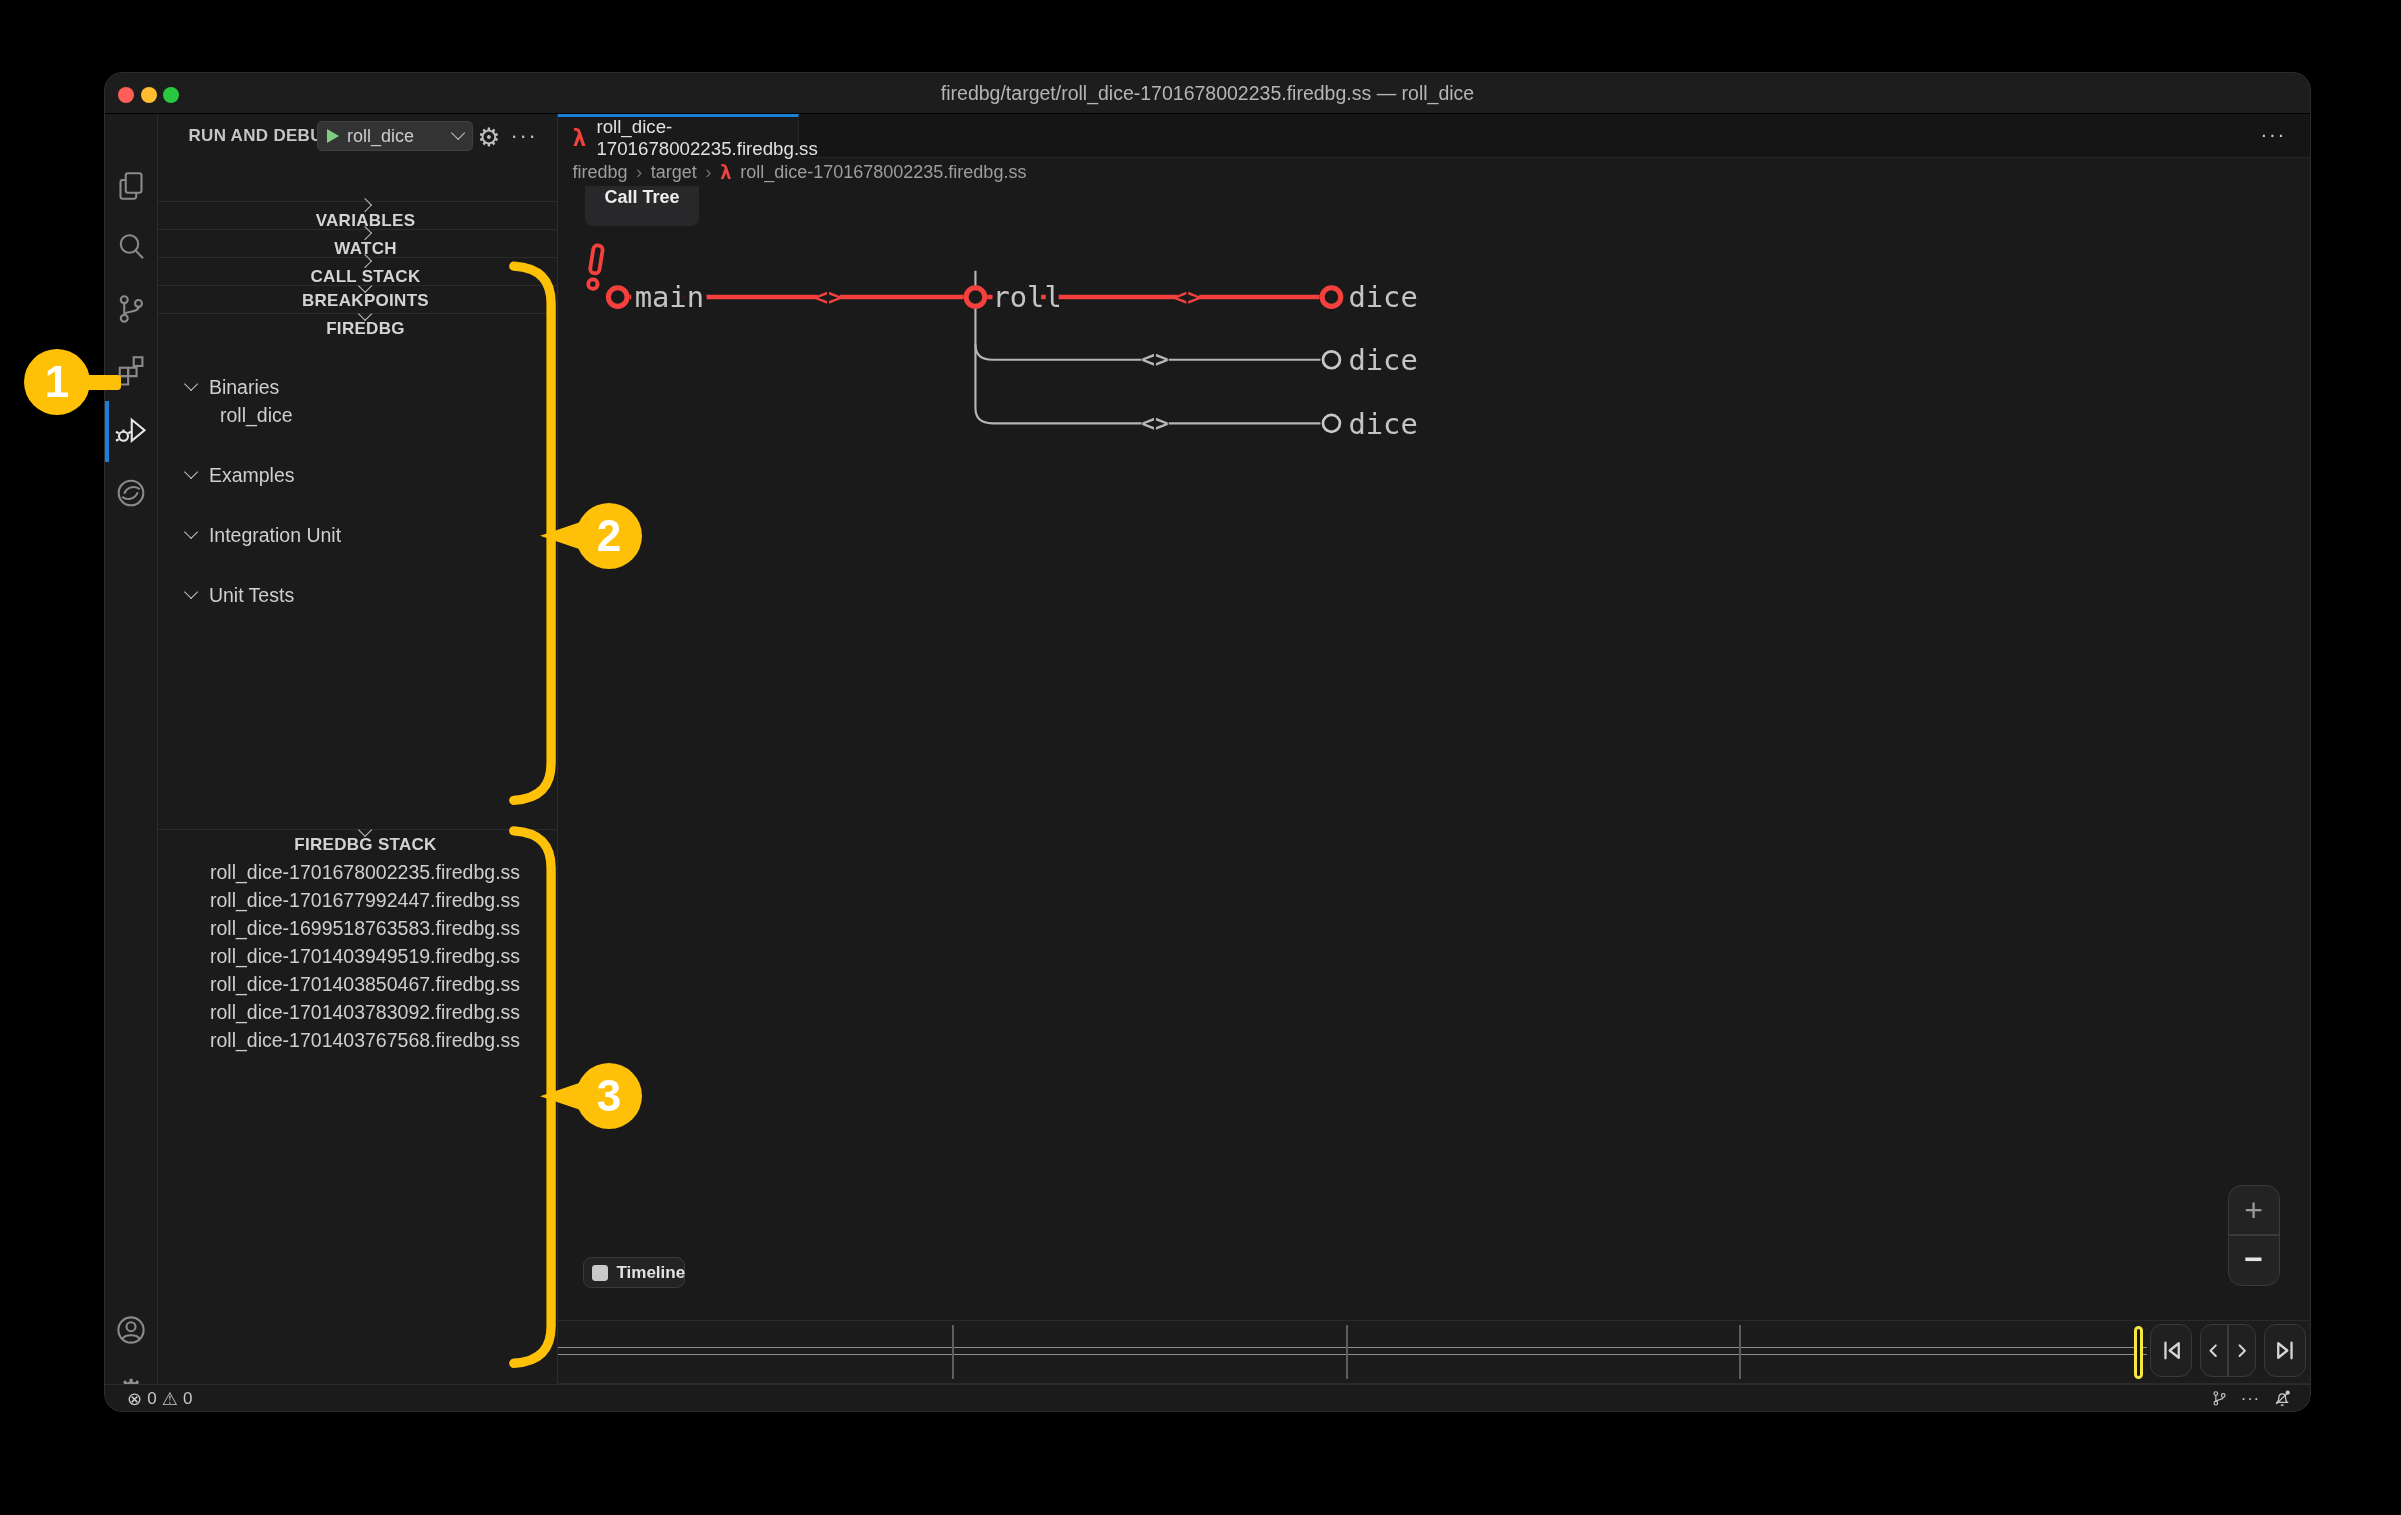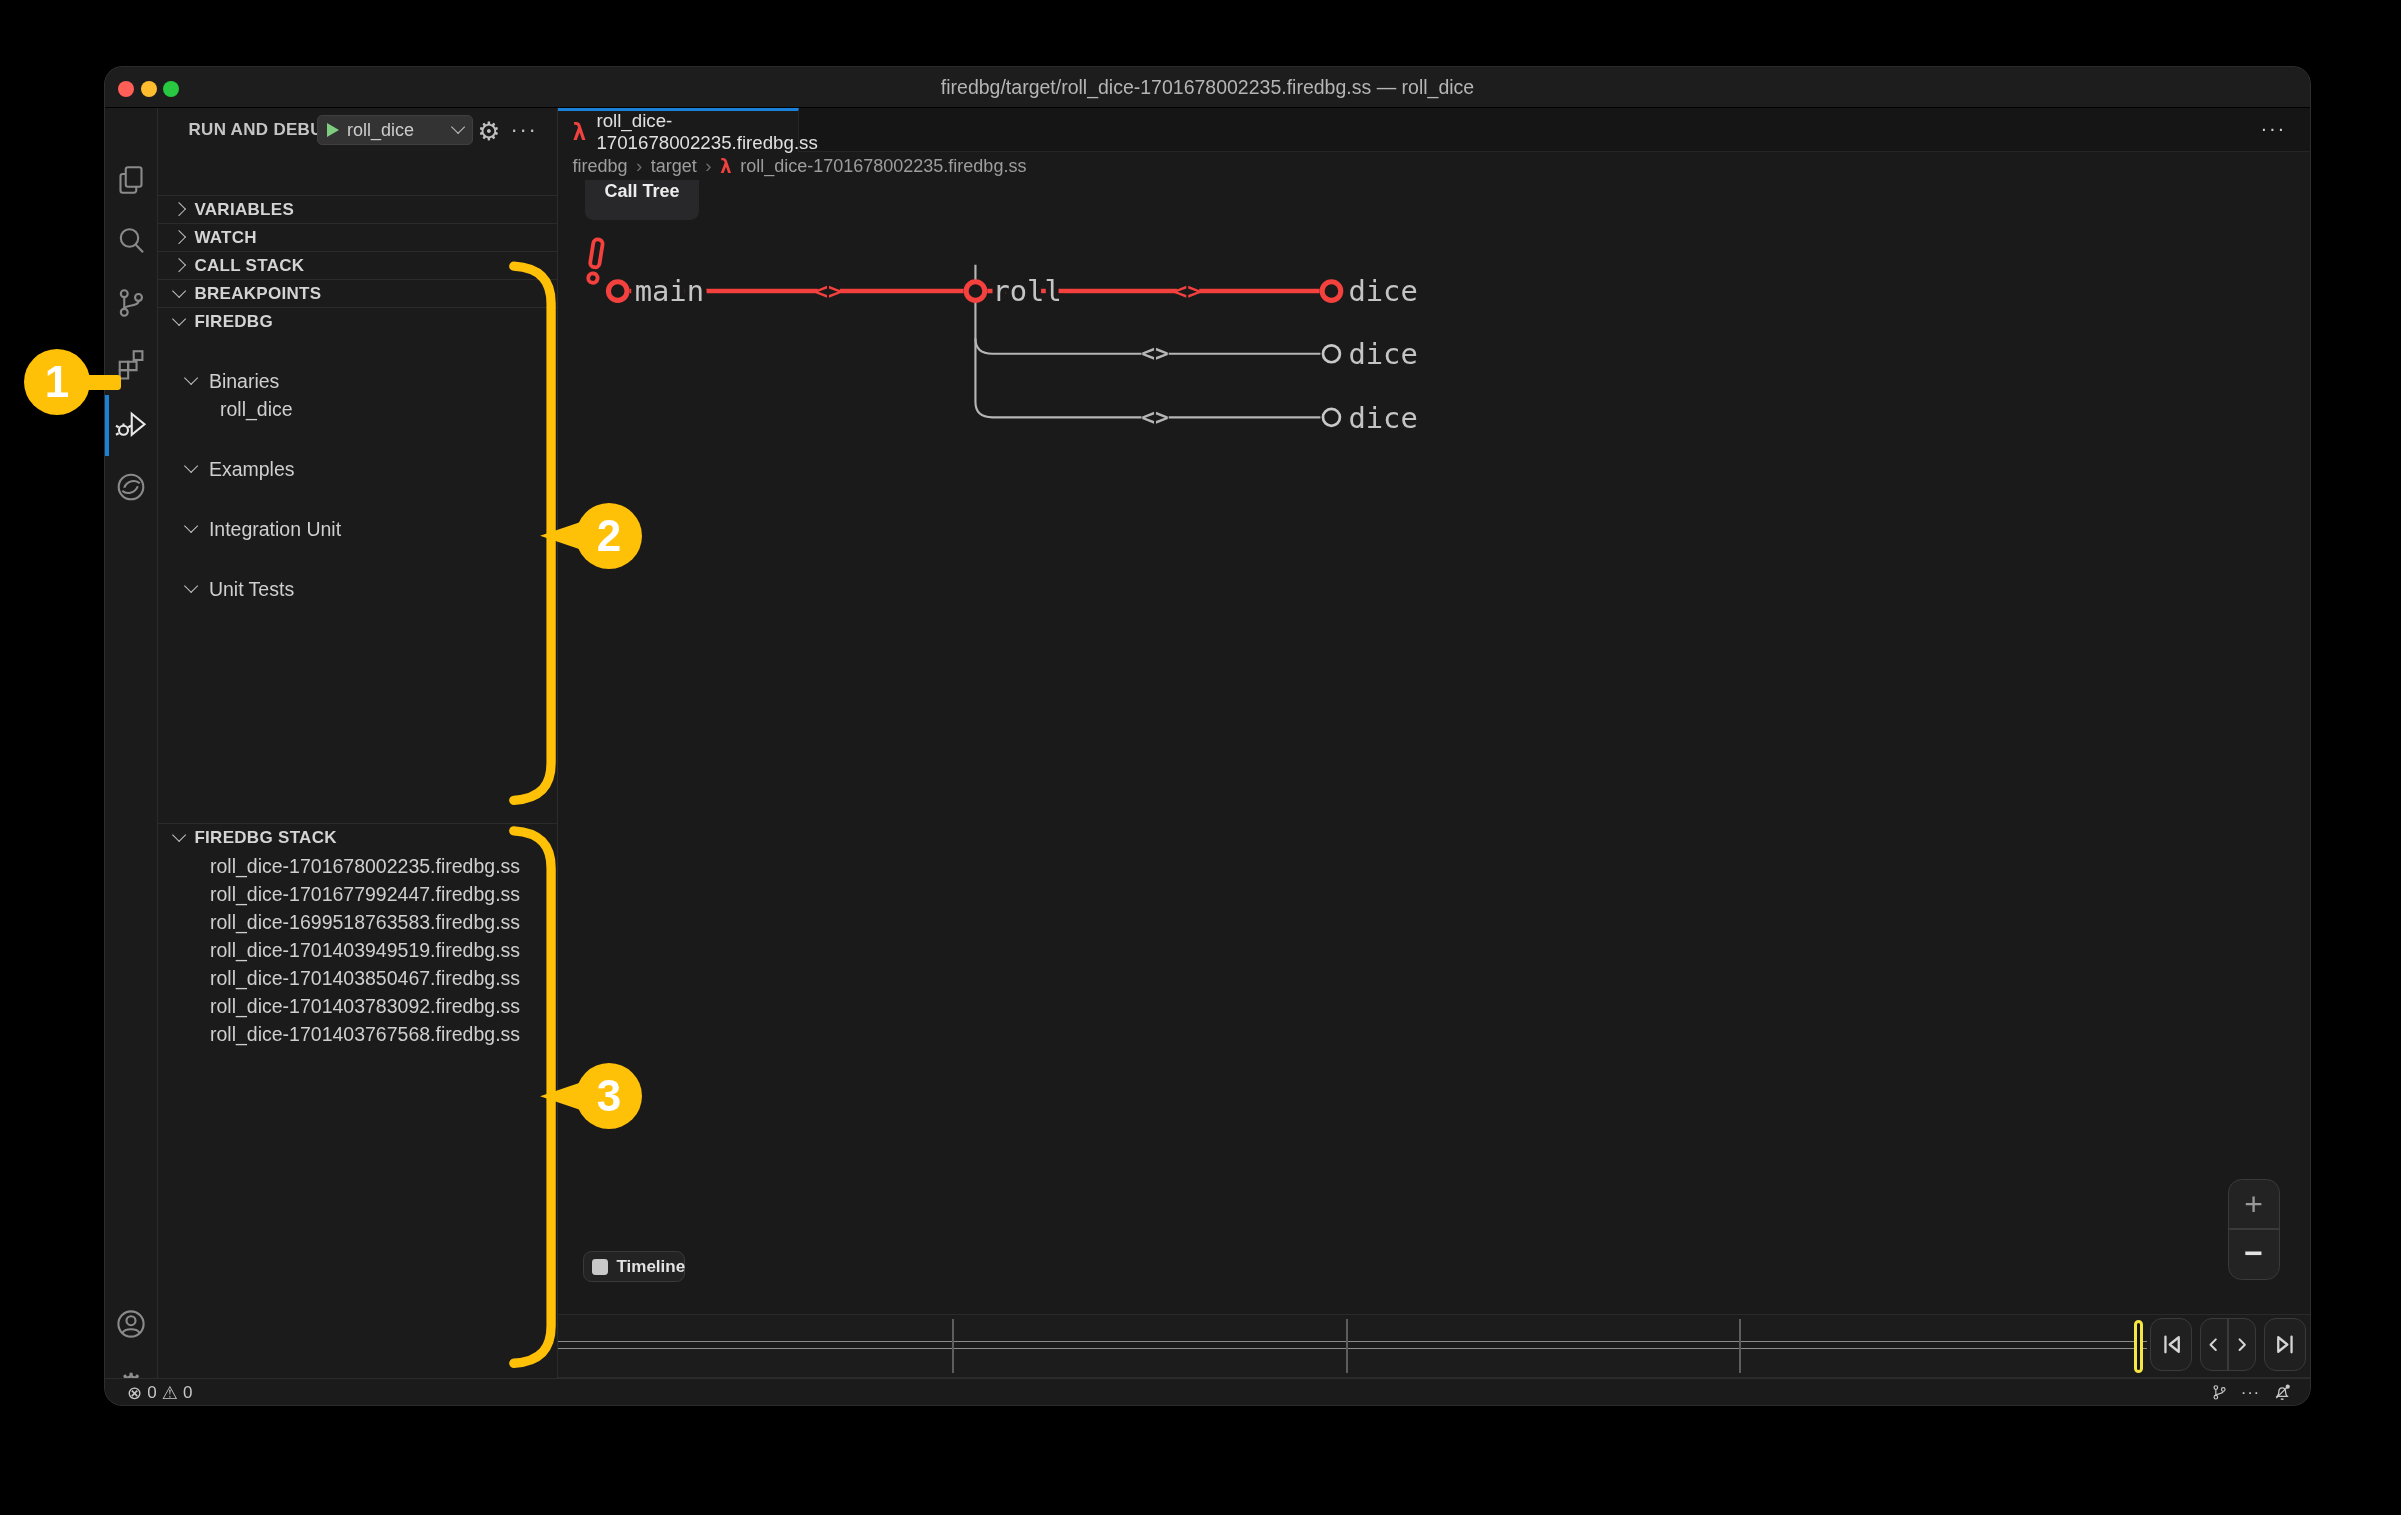--- a/index.html
+++ b/index.html
@@ -1,21 +1,21 @@
 <!DOCTYPE html>
 <html style="font-size:13.6px"><head>
 <meta charset="utf-8">
 <style>
   * { margin:0; padding:0; box-sizing:border-box; }
   html,body { width:2401px; height:1515px; background:#000; overflow:hidden;
     font-family:"Liberation Sans", sans-serif; }
   .abs { position:absolute; }
 
   
-  #window { position:absolute; left:105px; top:67px; width:2205px; height:1338px;
+  #window { position:absolute; left:105px; top:73px; width:2205px; height:1338px;
     background:#1b1b1c; border-radius:17px; overflow:hidden;
     box-shadow:0 0 0 0.8px #3a3a3a, 0 25.4px 68px rgba(0,0,0,.7); }
 
   #titlebar { position:absolute; left:0; top:0; width:100%; height:41px;
     background:#1d1d1e; border-bottom:0.8px solid #000; }
   .tl { position:absolute; top:13.6px; width:16px; height:16px; border-radius:50%; }
   #title-text { position:absolute; width:100%; text-align:center; line-height:41px;
     color:#b5b5b5; font-size:19.5px; }
 
   
@@ -46,21 +46,21 @@
   .srow { height:28px; display:flex; align-items:center; }
   .srow.sec { border-top:0.8px solid #2b2b2c; }
   .sec-label { font-size:17px; font-weight:700; color:#d4d4d4; letter-spacing:0.3px; }
   .item-label { font-size:19.5px; color:#cfcfcf; }
   .chev { width:10.2px; height:10.2px; border-right:1.7px solid #c0c0c0; border-bottom:1.7px solid #c0c0c0;
     display:inline-block; flex:none; }
   .chev.right { transform:rotate(-45deg); margin-top:-1.7px; }
   .chev.down  { transform:rotate(45deg);  margin-top:-5.1px; }
   #side-list { position:absolute; left:0; top:87px; width:100%; }
   #runs-block { position:absolute; left:0; top:715px; width:100%; border-top:0.8px solid #2b2b2c; }
-  .pl-sec  { padding-left:16px; } .gap-sec  { width:10.2px; }
+  .pl-sec  { padding-left:16px;flex-direction:column; } .gap-sec  { width:10.2px; }
   .pl-tree { padding-left:28px;margin-top:32px; } .gap-tree { width:12.7px; }
   .pl-leaf { padding-left:62px; }
   .pl-run  { padding-left:52px; }
 
   
   #editor { position:absolute; left:453px; top:41px; right:0; bottom:27px; background:#1a1a1b; }
   #tabbar { position:absolute; left:0; top:0; width:100%; height:44px; background:#151516;
     border-bottom:0.8px solid #252526; }
   #tab-active { position:absolute; left:0; top:0; width:241px; height:44px; background:#1a1a1b;
     border-top:3.4px solid #1a80d8; border-right:0.8px solid #252526; display:flex; align-items:center; }

